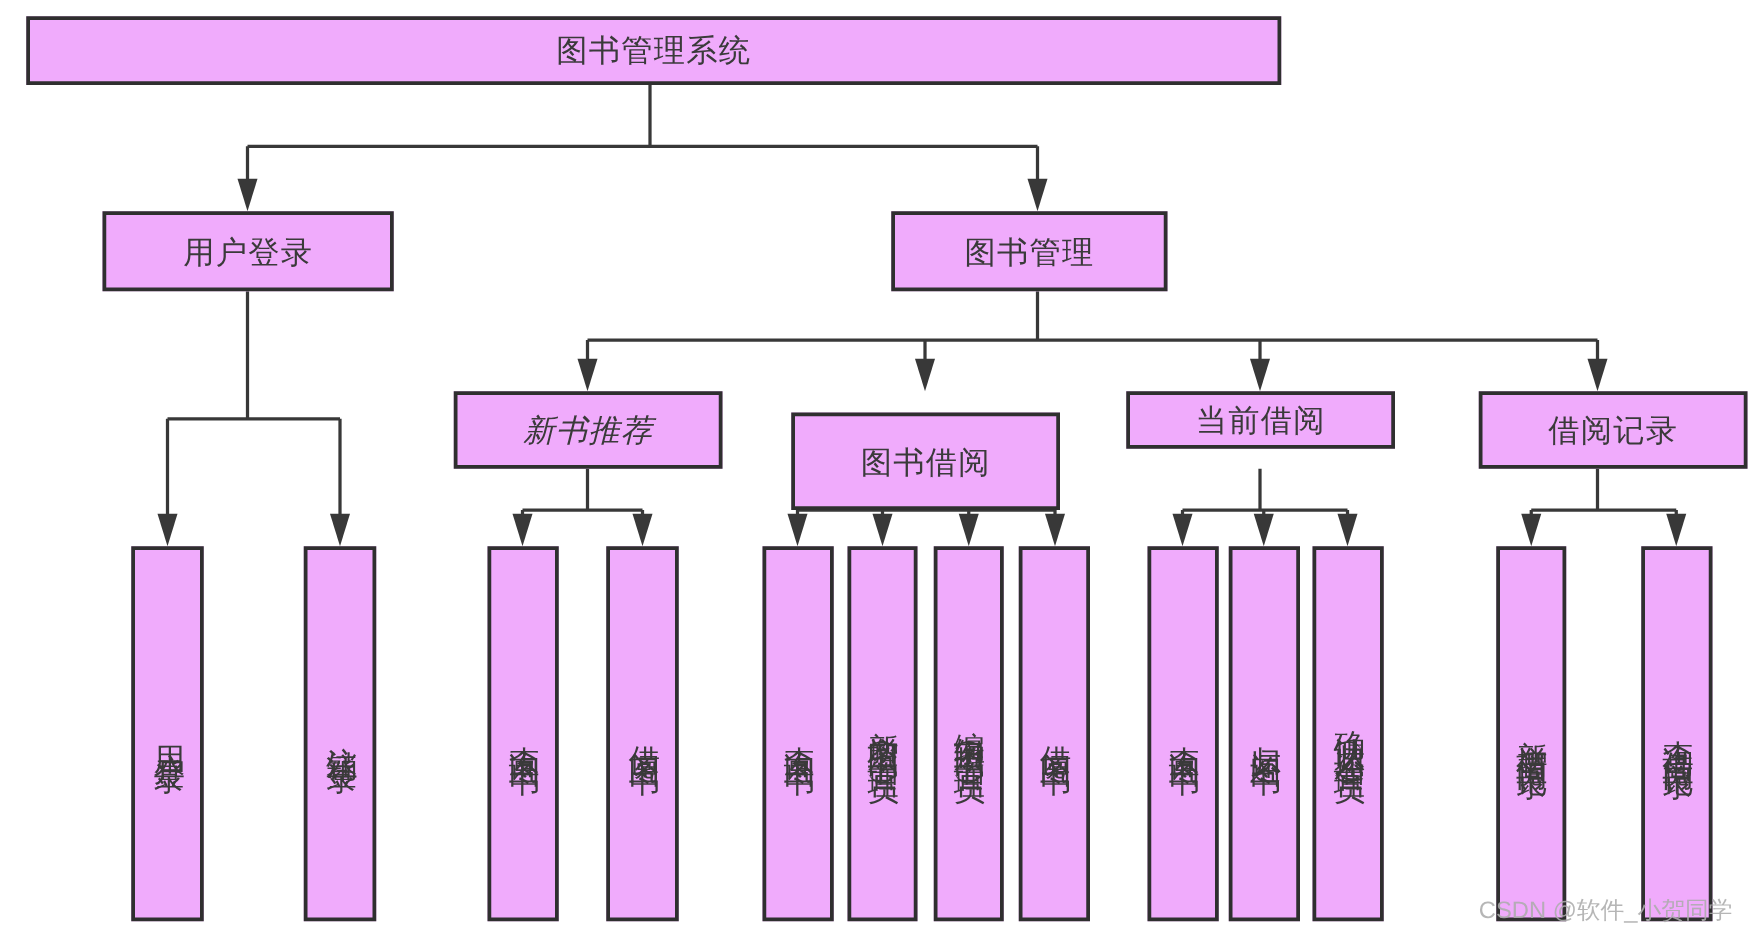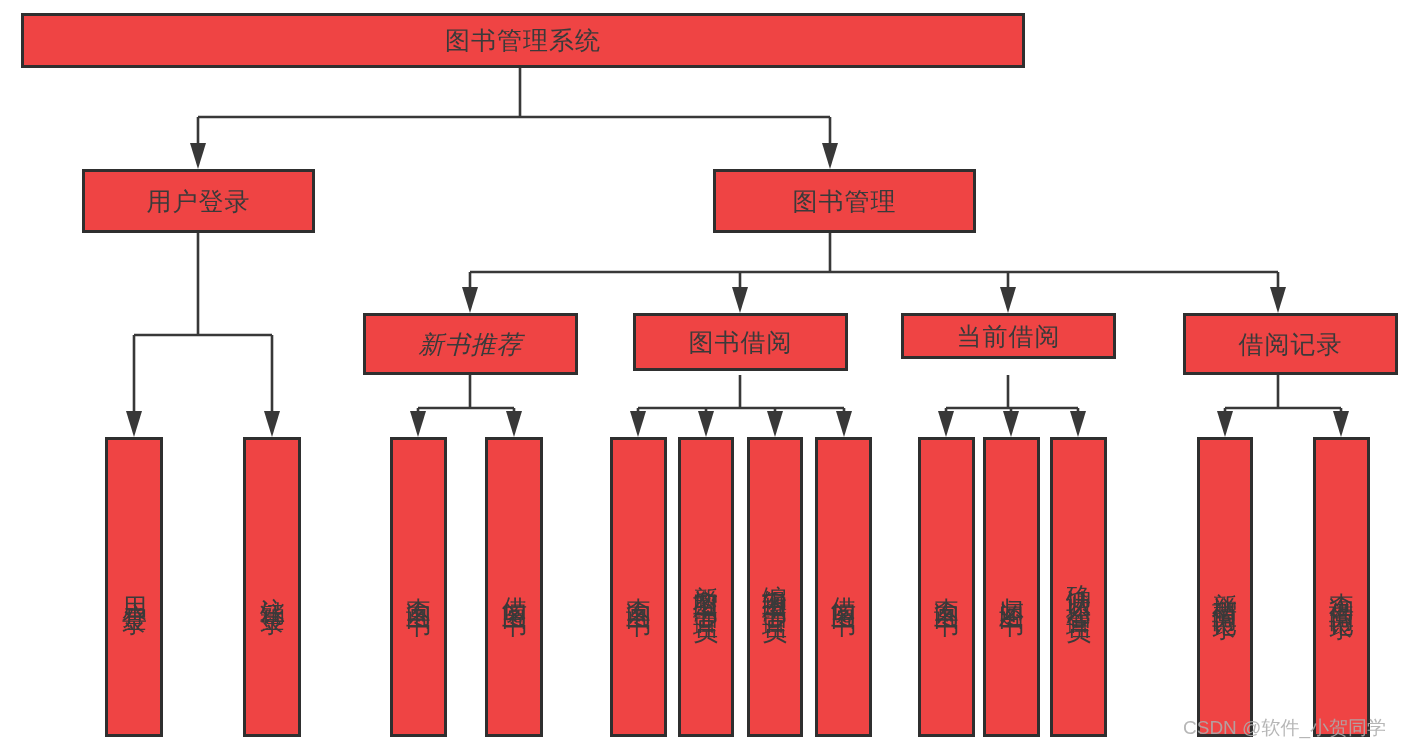--- a/index.html
+++ b/index.html
@@ -15,44 +15,44 @@
   .connectors {
     position: absolute;
     left: 0; top: 0;
     width: 1405px; height: 747px;
     z-index: 1;
   }
   .node {
     position: absolute;
     box-sizing: border-box;
     border: 3px solid #2f2f2f;
-    background: #ef4444;
+    background: #f0abfc;
     z-index: 2;
   }
   .box-h {
     display: flex;
     align-items: center;
     justify-content: center;
     font-size: 25px;
     letter-spacing: 1px;
     white-space: nowrap;
   }
   .box-v {
     writing-mode: vertical-rl;
     text-align: center;
     font-size: 25px;
     letter-spacing: 5px;
     line-height: 51px;
   }
   
   .n-root    { left: 21px;   top: 13px;  width: 1004px; height: 55px; }
   .n-login   { left: 82px;   top: 169px; width: 233px;  height: 64px; }
-  .n-mgmt    { left: 713px;  top: 169px; width: 263px;  height: 64px; }
+  .n-mgmt    { left: 713px;  top: 169px; width: 221px;  height: 64px; }
   .n-rec     { left: 363px;  top: 313px; width: 215px;  height: 62px; font-style: italic; }
-  .n-borrow  { left: 633px;  top: 313px; width: 215px;  height: 58px; }
+  .n-borrow  { left: 633px;  top: 330px; width: 215px;  height: 78px; }
   .n-current { left: 901px;  top: 313px; width: 215px;  height: 46px; }
   .n-record  { left: 1171px; top: 313px; width: 215px;  height: 62px; margin-left: 12px; }
   .leaf { top: 437px; height: 300px; }
   .n-a1 { left: 105px;  width: 58px; }
   .n-a2 { left: 243px;  width: 58px; }
   .n-b1 { left: 390px;  width: 57px; }
   .n-b2 { left: 485px;  width: 58px; }
   .n-c1 { left: 610px;  width: 57px; }
   .n-c2 { left: 678px;  width: 56px; }
   .n-c3 { left: 747px;  width: 56px; }

